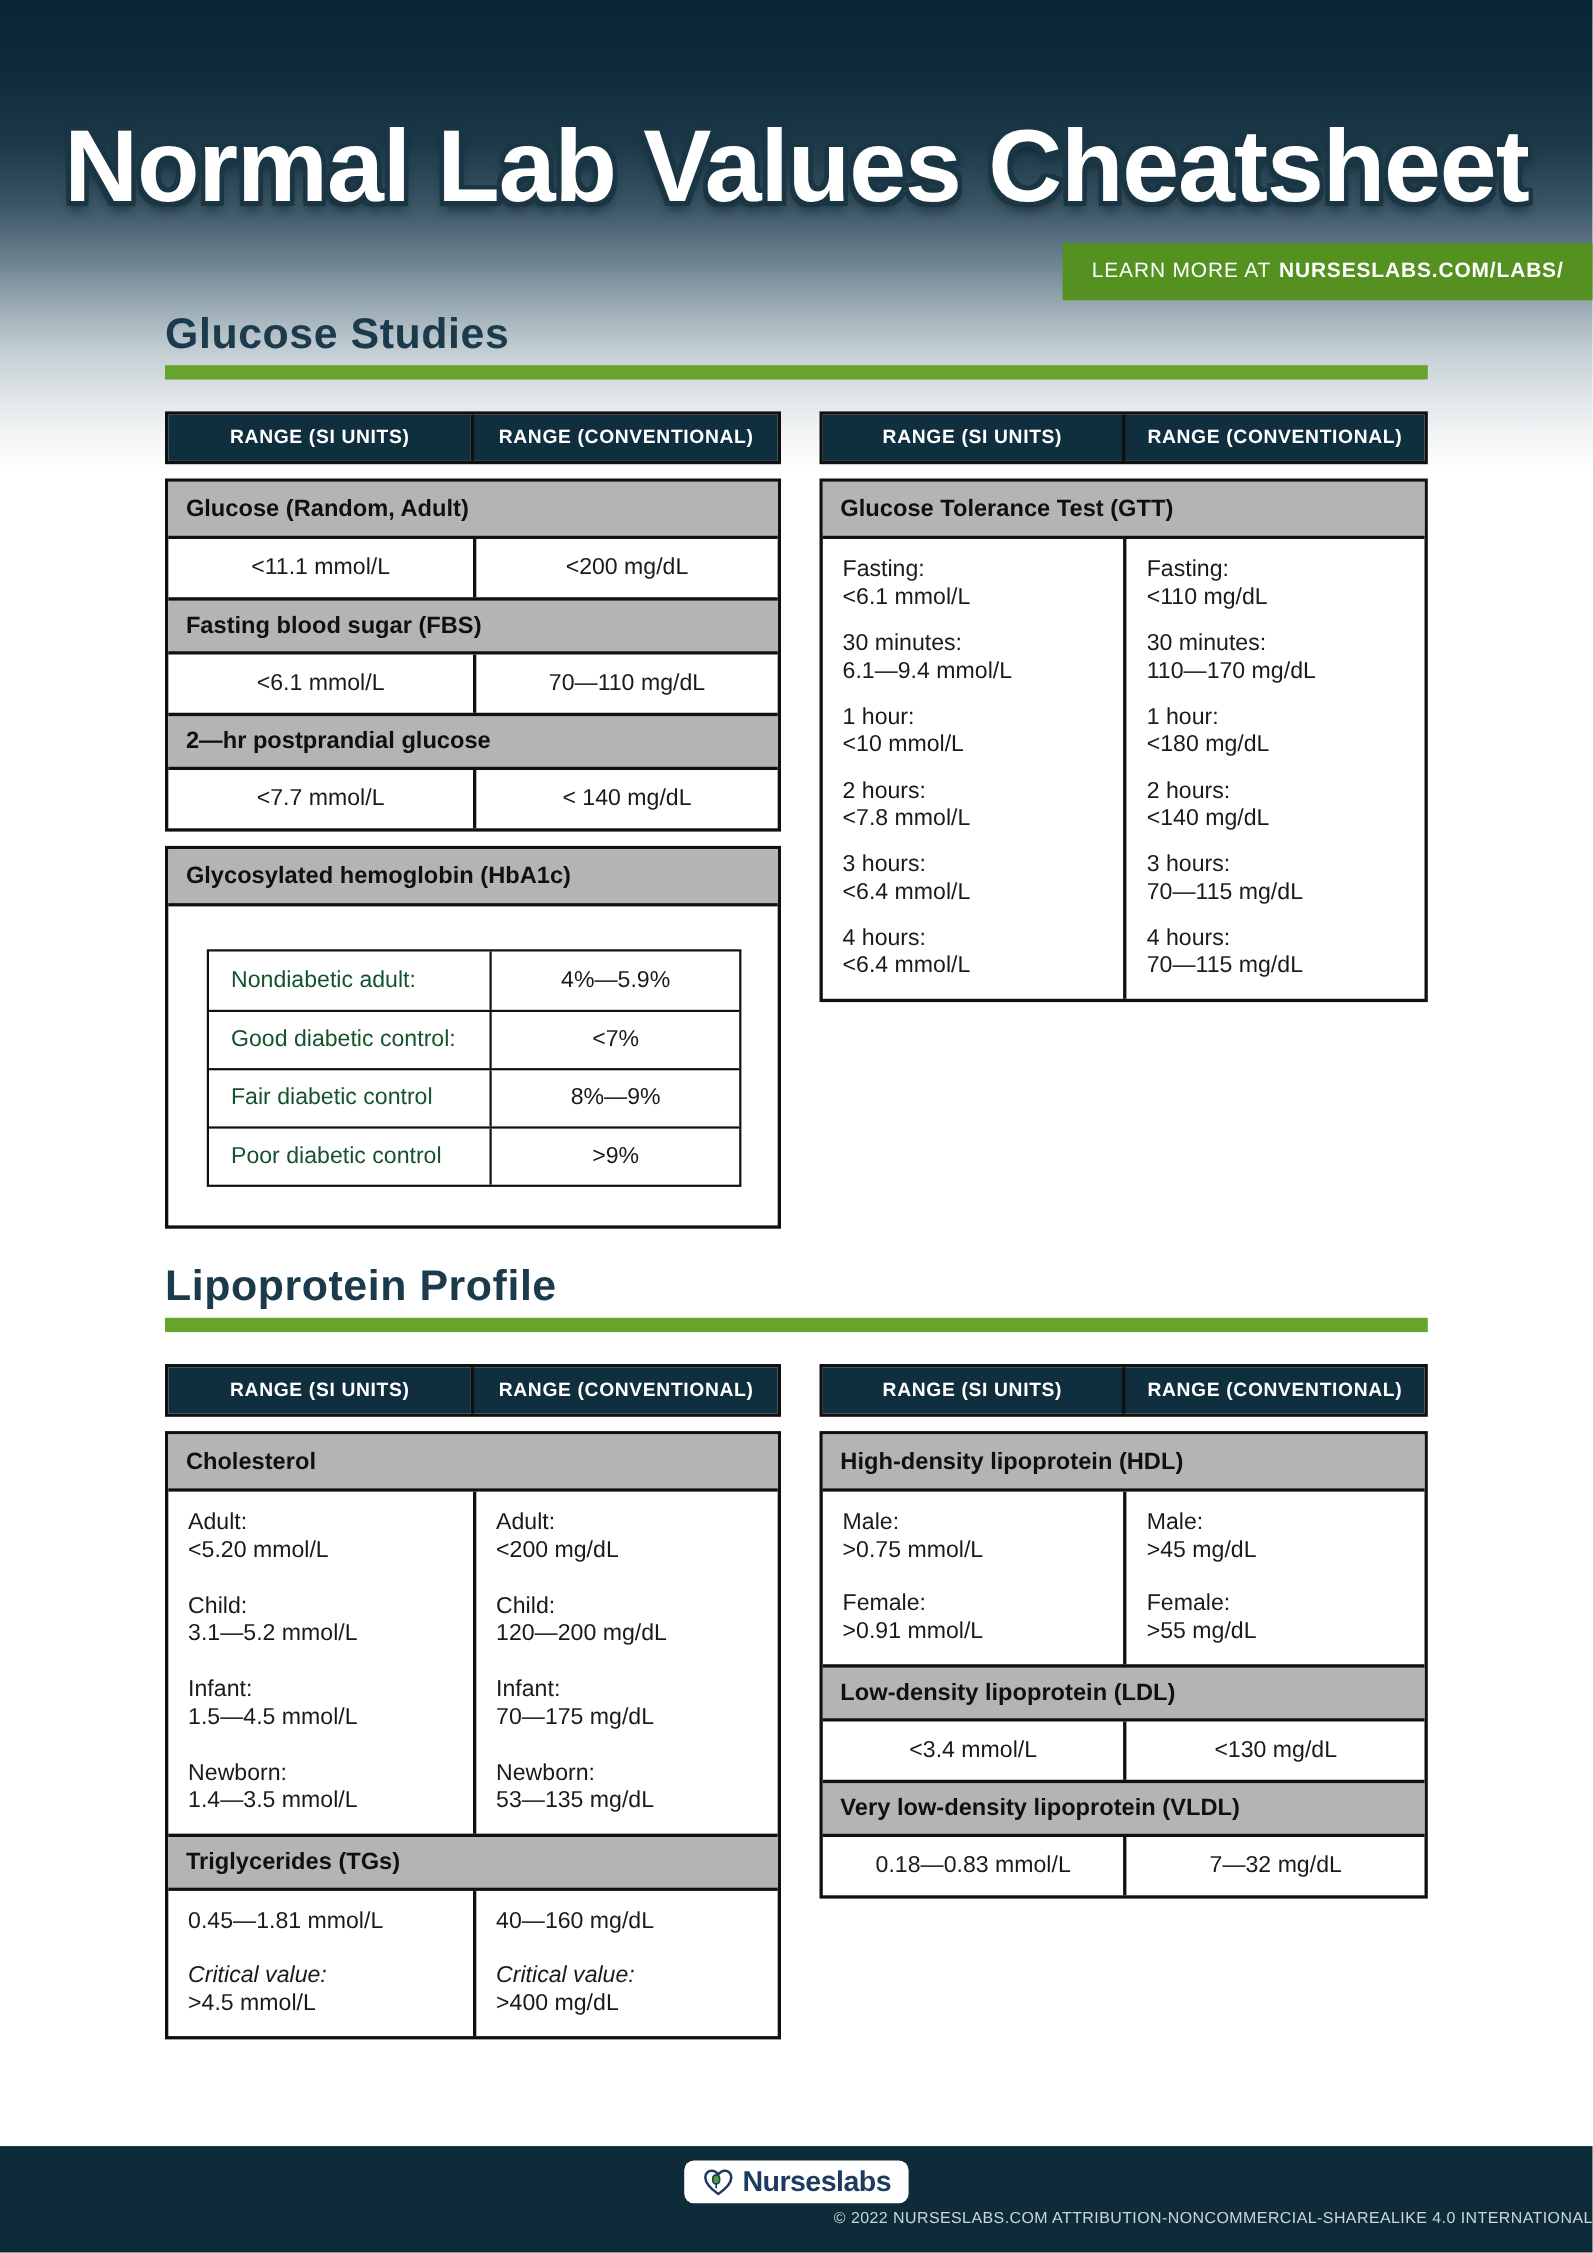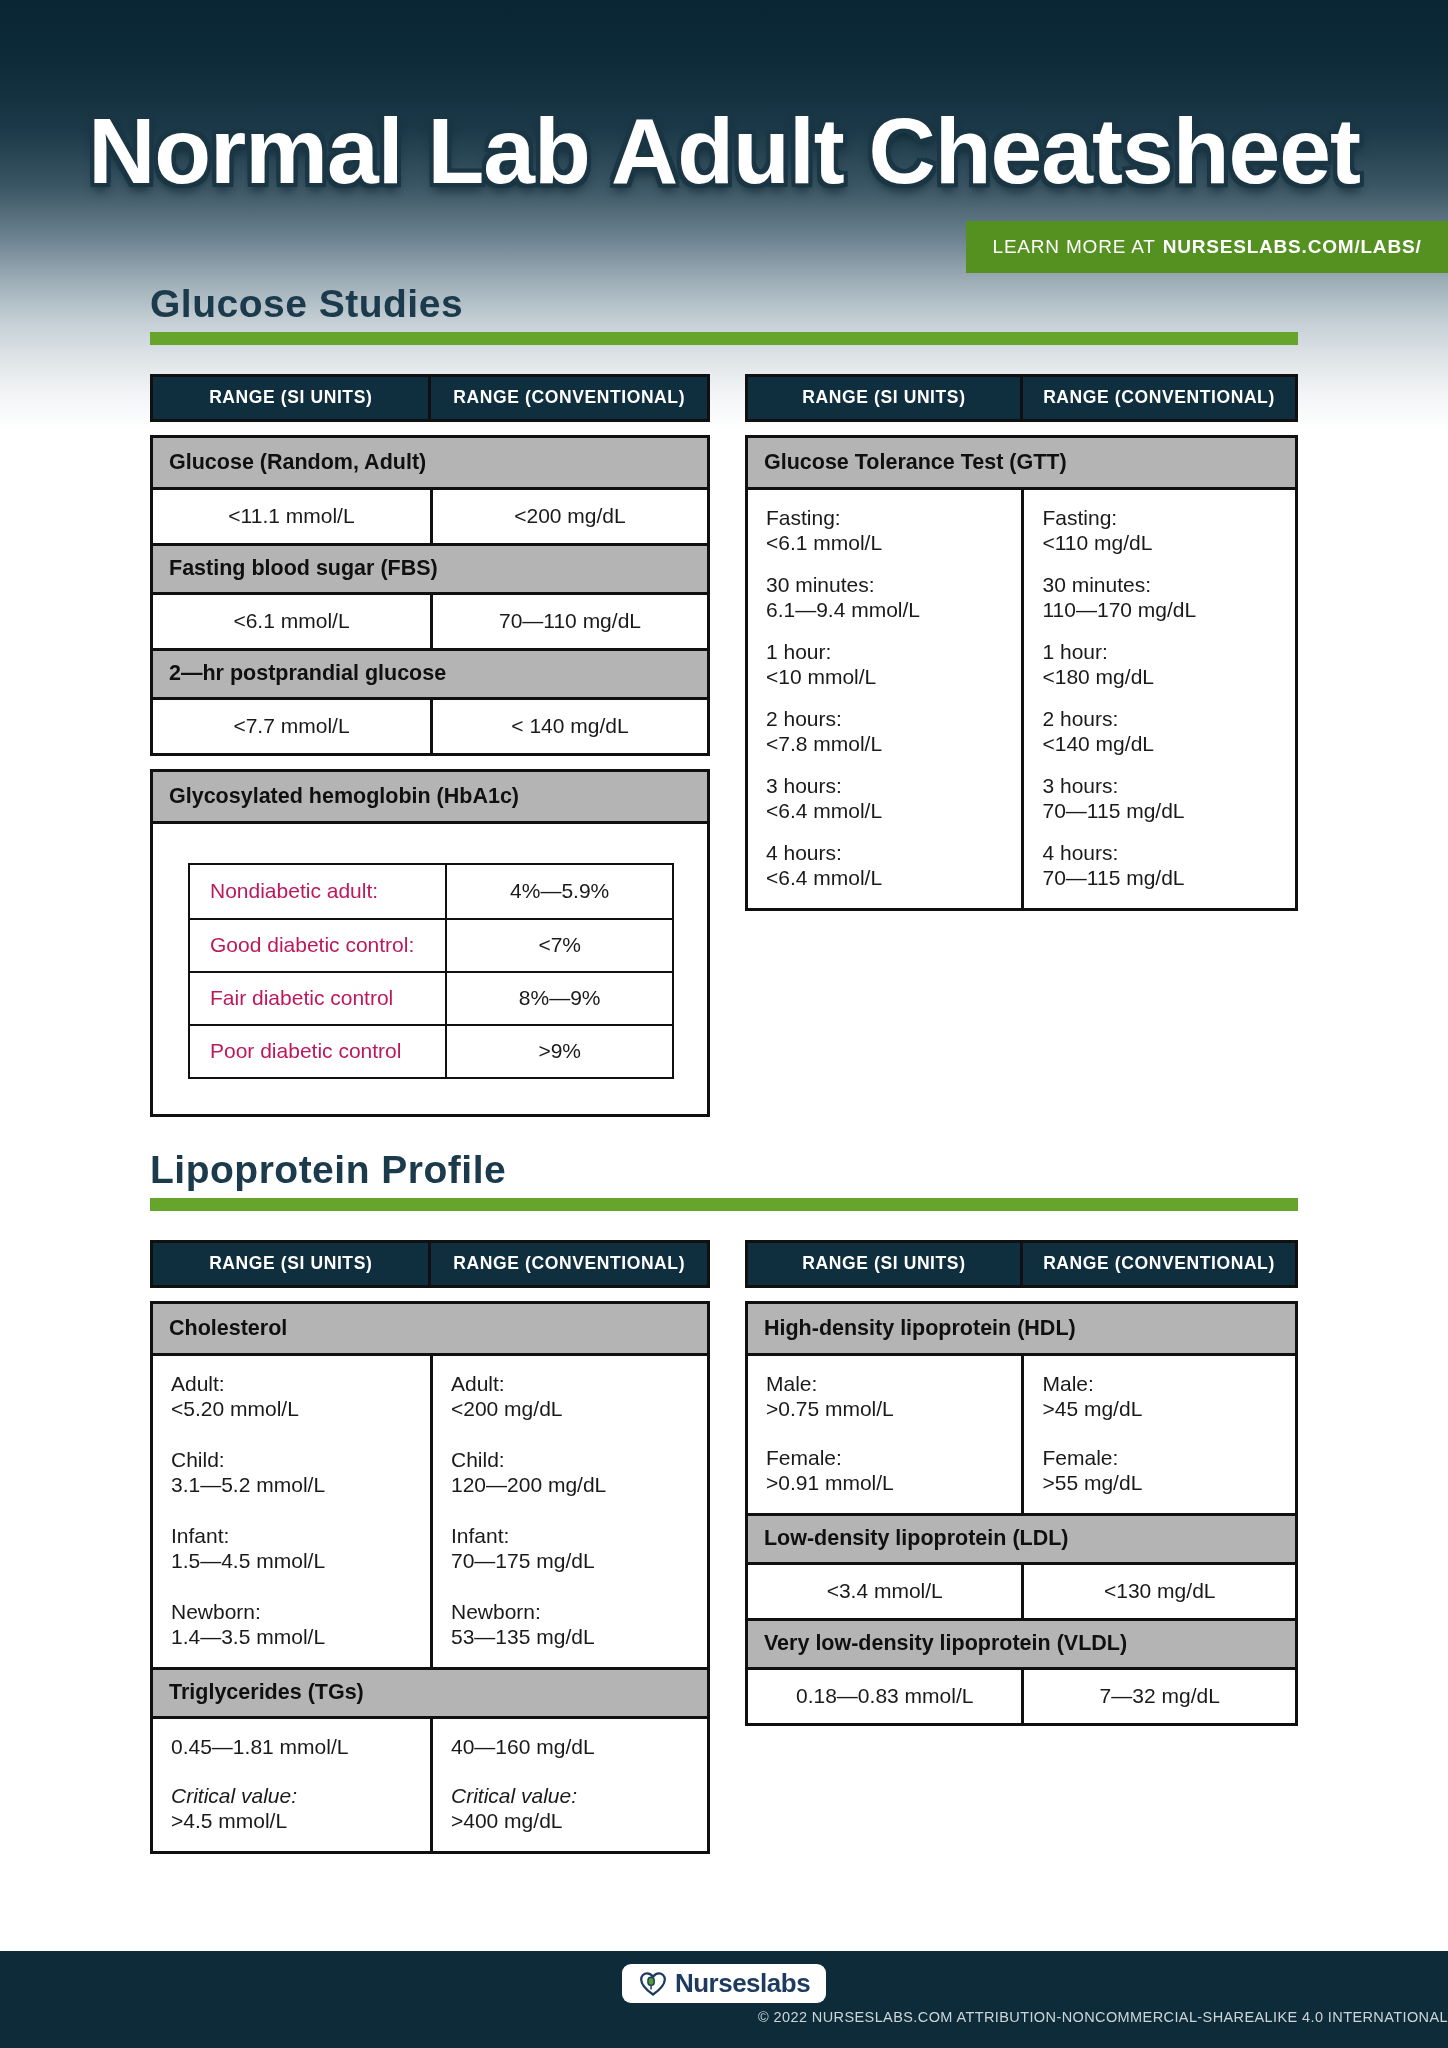--- a/index.html
+++ b/index.html
@@ -68,41 +68,41 @@
   .group span { display:block; line-height:25px; }
   .g17 .group + .group { margin-top:17px; }
   .g24 .group + .group { margin-top:24px; }
   .g26 .group + .group { margin-top:26px; }
   .it { font-style:italic; }
   
   .hbody { padding:39px 33px 35px 35px; }
   .itbl { border:2px solid #101010; }
   .irow { display:flex; height:53px; }
   .irow + .irow { border-top:2px solid #101010; }
-  .irow .il { width:53%; display:flex; align-items:center; padding-left:20px; font-size:21px; color:#be185d; }
+  .irow .il { width:53%; display:flex; align-items:center; padding-left:20px; font-size:21px; color:#14532d; }
   .irow .iv { width:47%; display:flex; align-items:center; justify-content:center; font-size:21px; color:#1a1a1a; border-left:2px solid #101010; }
   
   .footer {
     position:absolute; left:0; bottom:0; width:100%; height:97px;
     background:var(--navy-footer,#0d2b39); text-align:center;
   }
   .pill {
     display:inline-flex; align-items:center; gap:7px; background:#fff;
     border-radius:9px; padding:4px 16px; margin-top:13px; height:39px;
   }
   .pill .brand { font-size:26px; font-weight:bold; color:#1d3b5e; letter-spacing:-.5px; }
   .copy { margin-top:6px; color:#ccd6da; font-size:14.5px; letter-spacing:.4px;text-align:right; }
 </style>
 </head>
 <body>
 
 <div class="page">
   <div class="grad"></div>
 
-  <div class="title">Normal Lab Adult Cheatsheet</div>
+  <div class="title">Normal Lab Values Cheatsheet</div>
 
   <div class="banner">
     <span>LEARN MORE AT</span>
     <span class="bold">NURSESLABS.COM/LABS/</span>
   </div>
 
   <div class="sec sec-glucose">
     <h2>Glucose Studies</h2>
     <div class="bar"></div>
 

